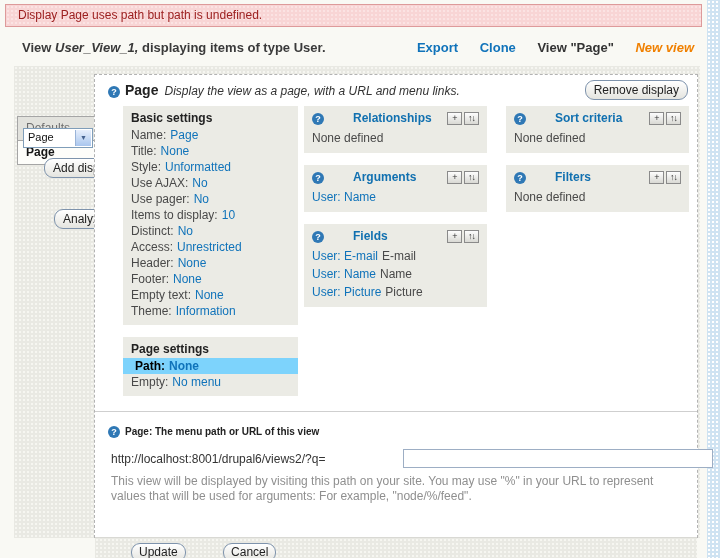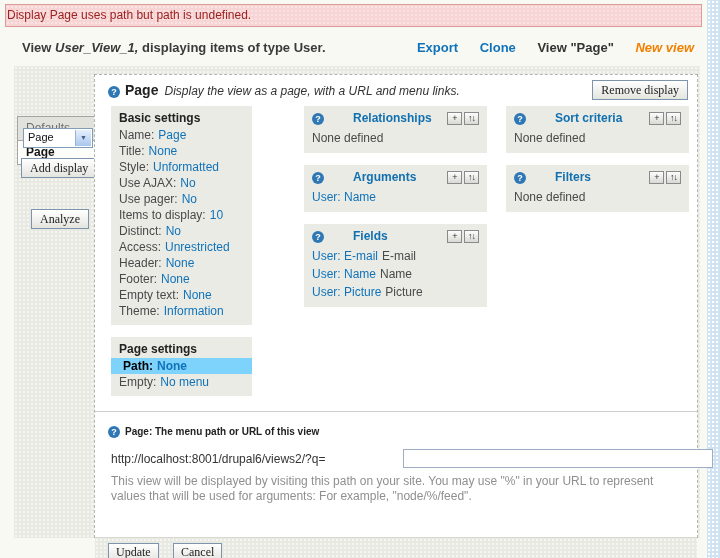--- a/index.html
+++ b/index.html
@@ -21,21 +21,21 @@
     background-image:radial-gradient(#ffffff 30%, rgba(255,255,255,0) 33%);
     background-size:4px 4px;
   }
   
   .error-banner {
     position:absolute; left:5px; top:4px; width:697px; height:23px;
     background-color:#f8d5d5;
     background-image:radial-gradient(#fbe3e3 25%, rgba(255,255,255,0) 28%);
     background-size:4px 4px;
     border:1px solid #dd9a9a;
-    color:#9c2121; line-height:21px; padding-left:1px;
+    color:#9c2121; line-height:21px; padding-left:12px;
   }
   
   .view-header { position:absolute; left:5px; top:38px; width:697px; height:22px; }
   .view-title { position:absolute; left:17px; top:2px; font-weight:bold; color:#3a3a3a; font-size:13px; }
   .view-title .vname { font-style:italic; }
   .view-links { position:absolute; right:8px; top:2px; font-size:13px; font-weight:bold; }
   .view-links a { text-decoration:none; margin-left:18px; cursor:pointer; }
   .lnk-blue { color:#1073ba; }
   .lnk-dark { color:#333333; }
   .lnk-orange { color:#f08000; font-style:italic; }
@@ -55,44 +55,44 @@
     background:#fff; border:1px solid #7f9db9; cursor:pointer;
   }
   .disp-select .sel-text { position:absolute; left:4px; top:2px; font-size:11px; color:#111; }
   .disp-select .sel-btn {
     position:absolute; right:1px; top:1px; bottom:1px; width:16px;
     background:linear-gradient(#e7effc,#a9c6ee); border-left:1px solid #9ab4d8;
     text-align:center; color:#44618e; font-size:7px; line-height:16px;
   }
   
   .btn {
-    display:inline-block; border:1px solid #7e93ac; border-radius:0;
+    display:inline-block; border:1px solid #7e93ac; border-radius:9px;
     background:linear-gradient(#ffffff,#e4e4df); color:#222;
     font-size:12px; padding:2px 8px 2px; cursor:pointer;
-    font-family:Liberation Serif, serif; line-height:14px;
+    font-family:Liberation Sans, sans-serif; line-height:14px;margin-left:23px;
   }
   .btn-add { position:absolute; left:7px; top:92px; }
   .btn-analyze { position:absolute; left:17px; top:143px; }
   
   .main-panel {
     position:absolute; left:80px; top:8px; width:604px; height:464px;
     background:#ffffff; border:1px dashed #b3b3b3;
   }
   .help-icon {
     display:inline-block; width:12px; height:12px; border-radius:50%;
     background:#2f78b5; color:#fff; font-size:9px; font-weight:bold;
     text-align:center; line-height:12px; vertical-align:middle; cursor:pointer;
   }
   .panel-title-row { position:absolute; left:13px; top:7px; width:480px; }
   .panel-title { font-weight:bold; font-size:14px; color:#222; margin:0 6px 0 5px; }
   .panel-subtitle { font-style:italic; color:#333; font-size:12px; }
   .btn-remove { position:absolute; right:9px; top:5px; }
   
   .col { position:absolute; top:31px; }
-  .col1 { left:16px;  width:141px; }
+  .col1 { left:28px;  width:175px; }
   .col2 { left:209px; width:183px; }
   .col3 { left:411px; width:183px; }
   .sbox { background:#ebebe5; padding:4px 8px 6px; margin-bottom:12px; }
   .sbox-title { font-weight:bold; color:#222; font-size:12px; line-height:17px; }
   .srow { line-height:16px; white-space:nowrap; }
   .slabel { color:#494949; }
   a.slink { color:#1073ba; text-decoration:none; margin-left:4px; cursor:pointer; }
   .ssuffix { color:#494949; margin-left:4px; }
   .muted { color:#494949; }
   .hl-row {

